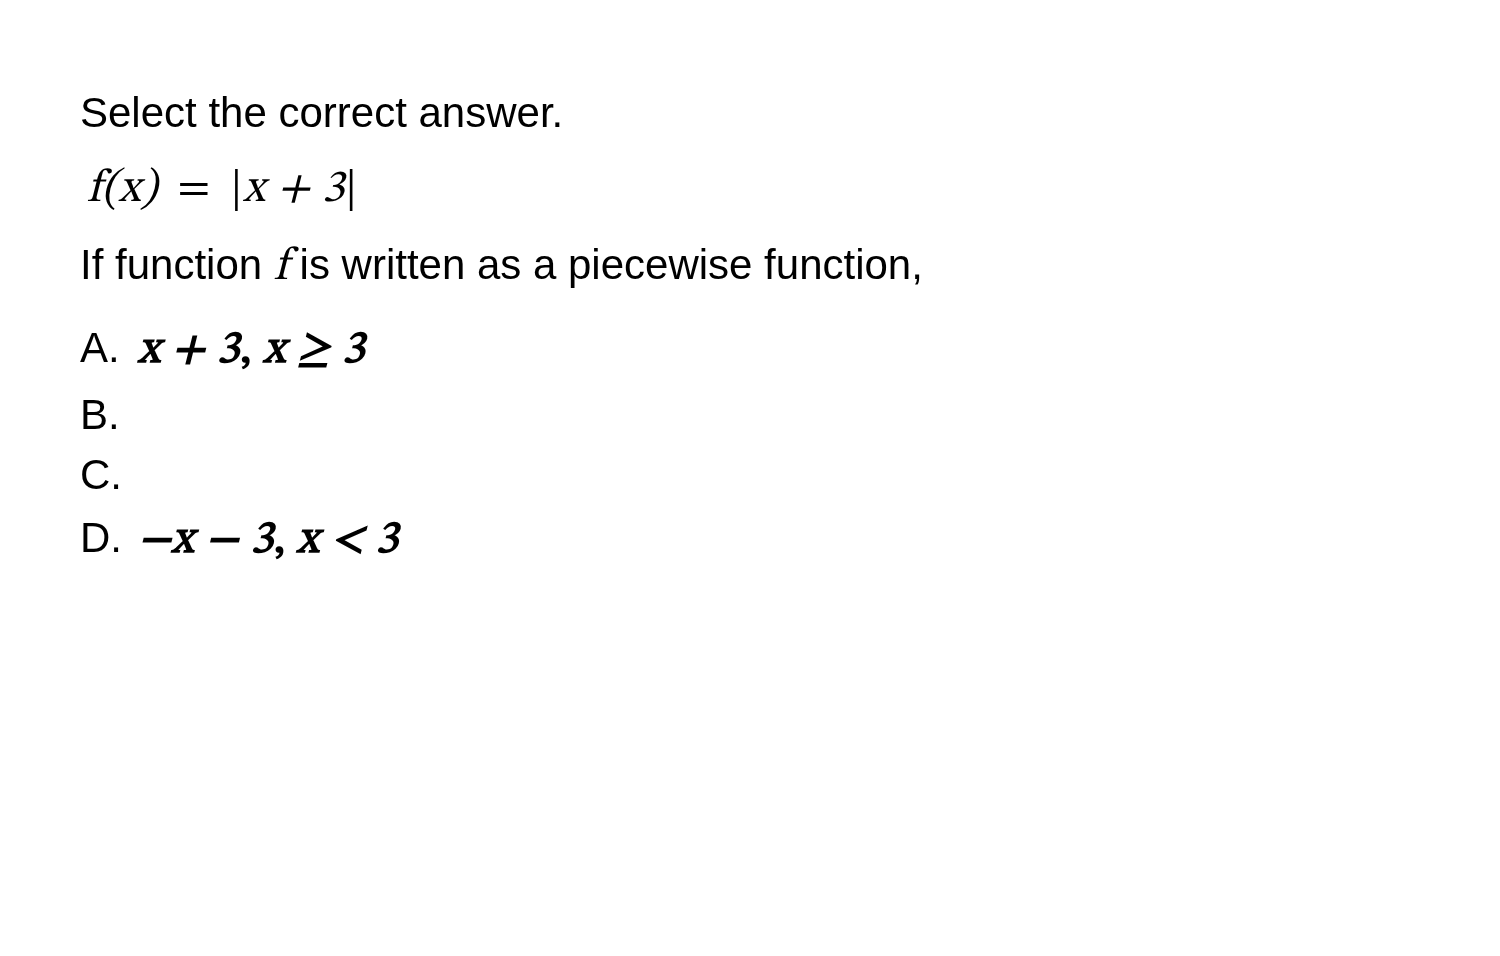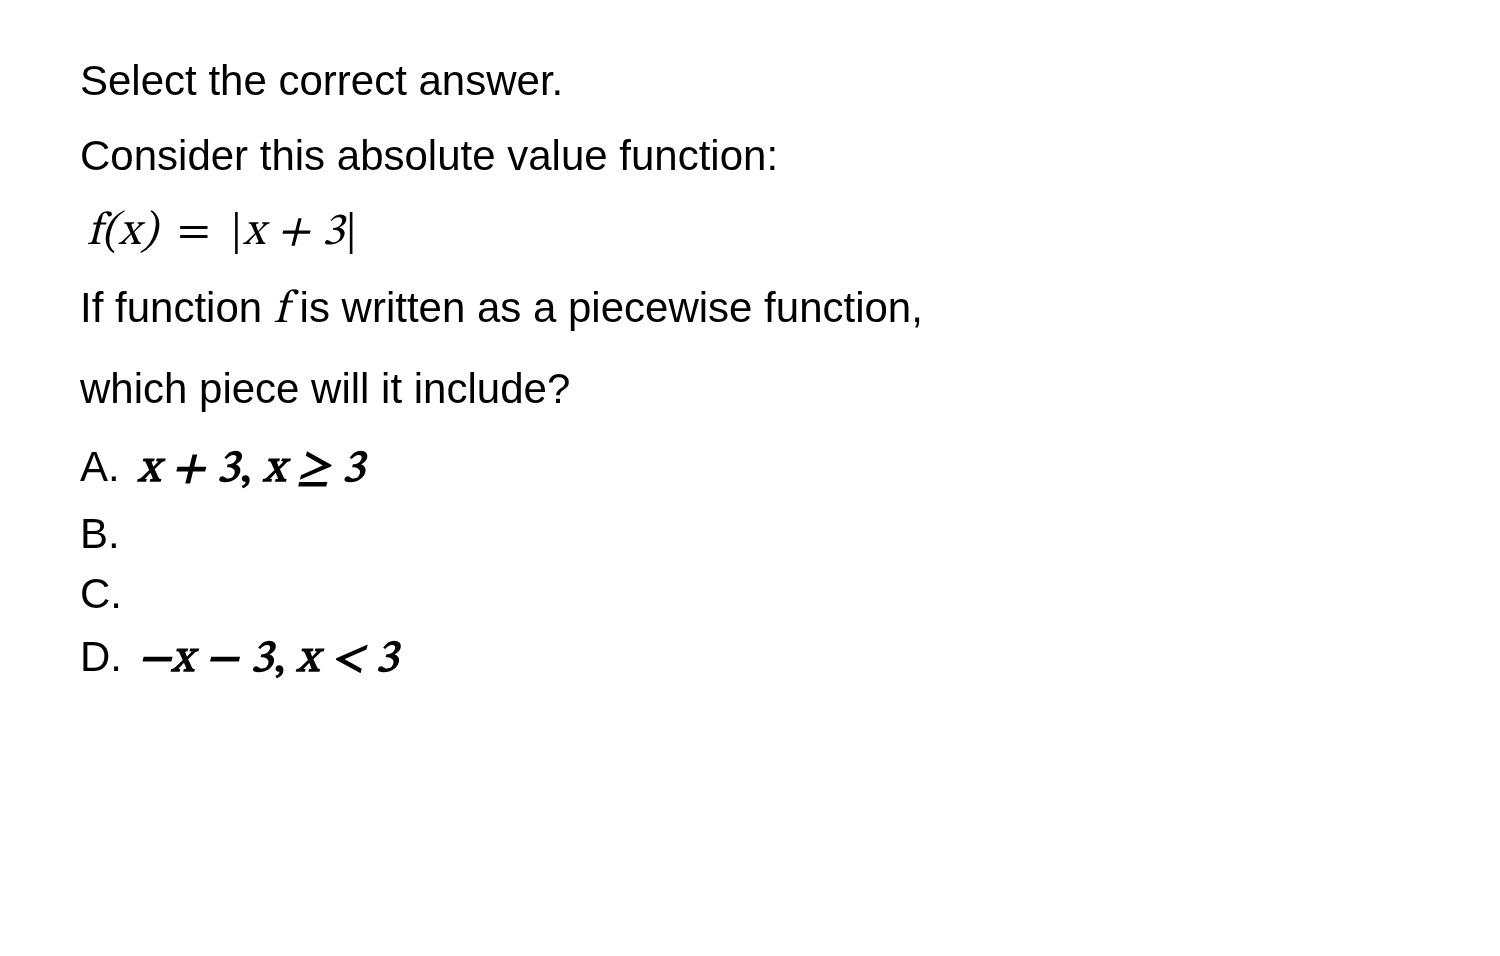--- a/index.html
+++ b/index.html
@@ -5,21 +5,21 @@
   html, body {
     margin: 0;
     padding: 0;
     width: 1500px;
     height: 956px;
     background: #ffffff;
     font-family: Arial, Helvetica, sans-serif;
     color: #000000;
   }
   .page {
-    padding: 48px 80px 0 80px;
+    padding: 80px 80px 0 80px;
   }
   .prose {
     font-size: 42px;
     line-height: 1.55;
     margin: 0 0 10px 0;
   }
   .math-line {
     font-family: "Cambria Math", "STIX Two Math", "Latin Modern Math", "Times New Roman", serif;
     font-size: 46px;
     font-weight: normal;
@@ -56,32 +56,30 @@
   .opt-math .rm { font-style: normal; }
   .abs { font-style: normal; }
 </style>
 </head>
 <body>
 
 <div class="page">
 
   <p class="prose">Select the correct answer.</p>
 
-  <p class="prose">Consider this absolute value function:</p>
 
   <p class="math-line">
     <span class="it">f(x)</span>
     <span class="rm" style="padding:0 8px;">=</span>
     <span class="abs">|</span><span class="it">x + 3</span><span class="abs">|</span>
   </p>
 
   <p class="prose">
     <span>If function </span><span class="inline-math">f</span><span> is written as a piecewise function,</span>
   </p>
-  <p class="prose">which piece will it include?</p>
 
   <div class="options">
 
     <div class="option-row">
       <span class="opt-label">A.</span>
       <span class="opt-math">
         <span class="it">x + 3</span><span class="rm">,  </span><span class="it">x ≥ 3</span>
       </span>
     </div>
 

